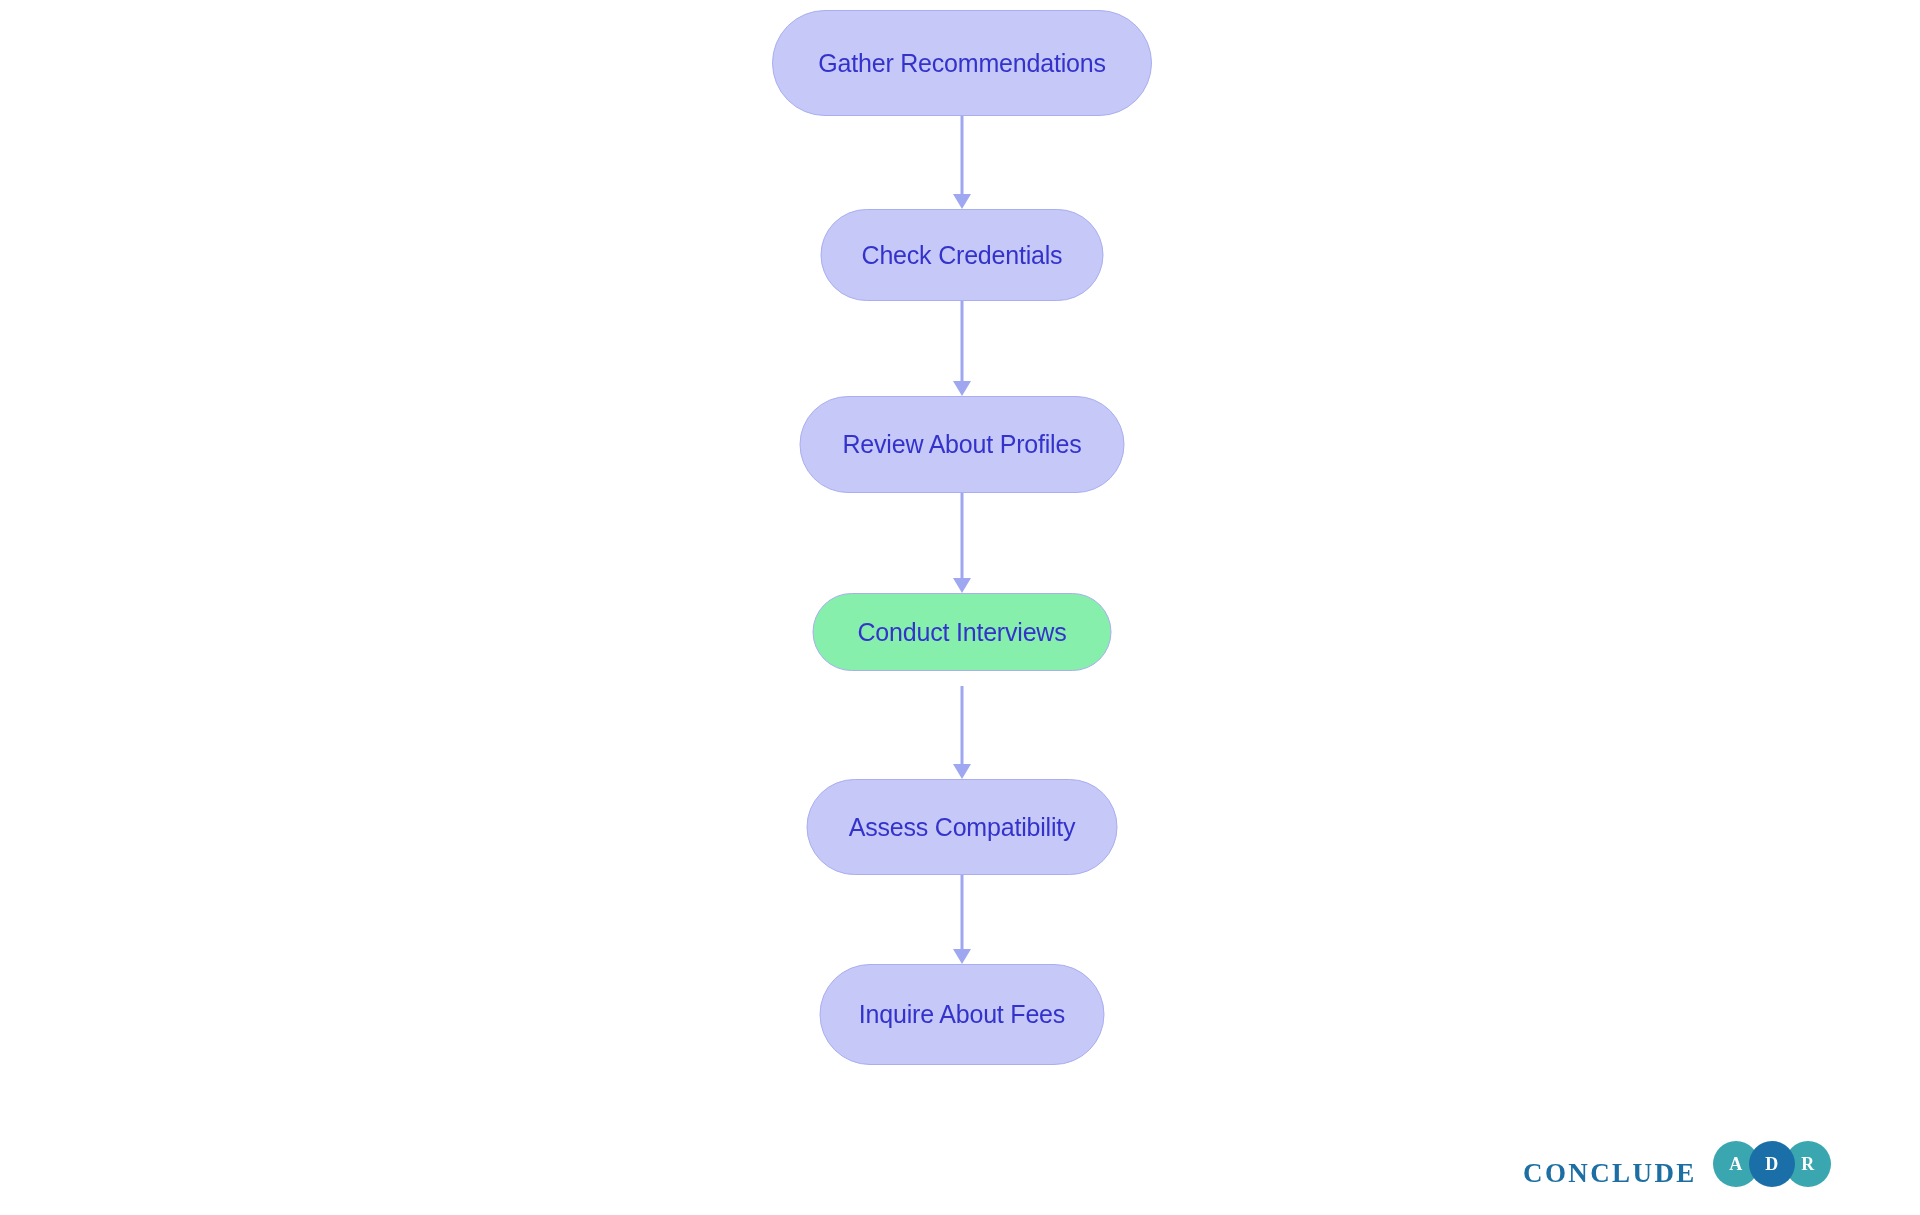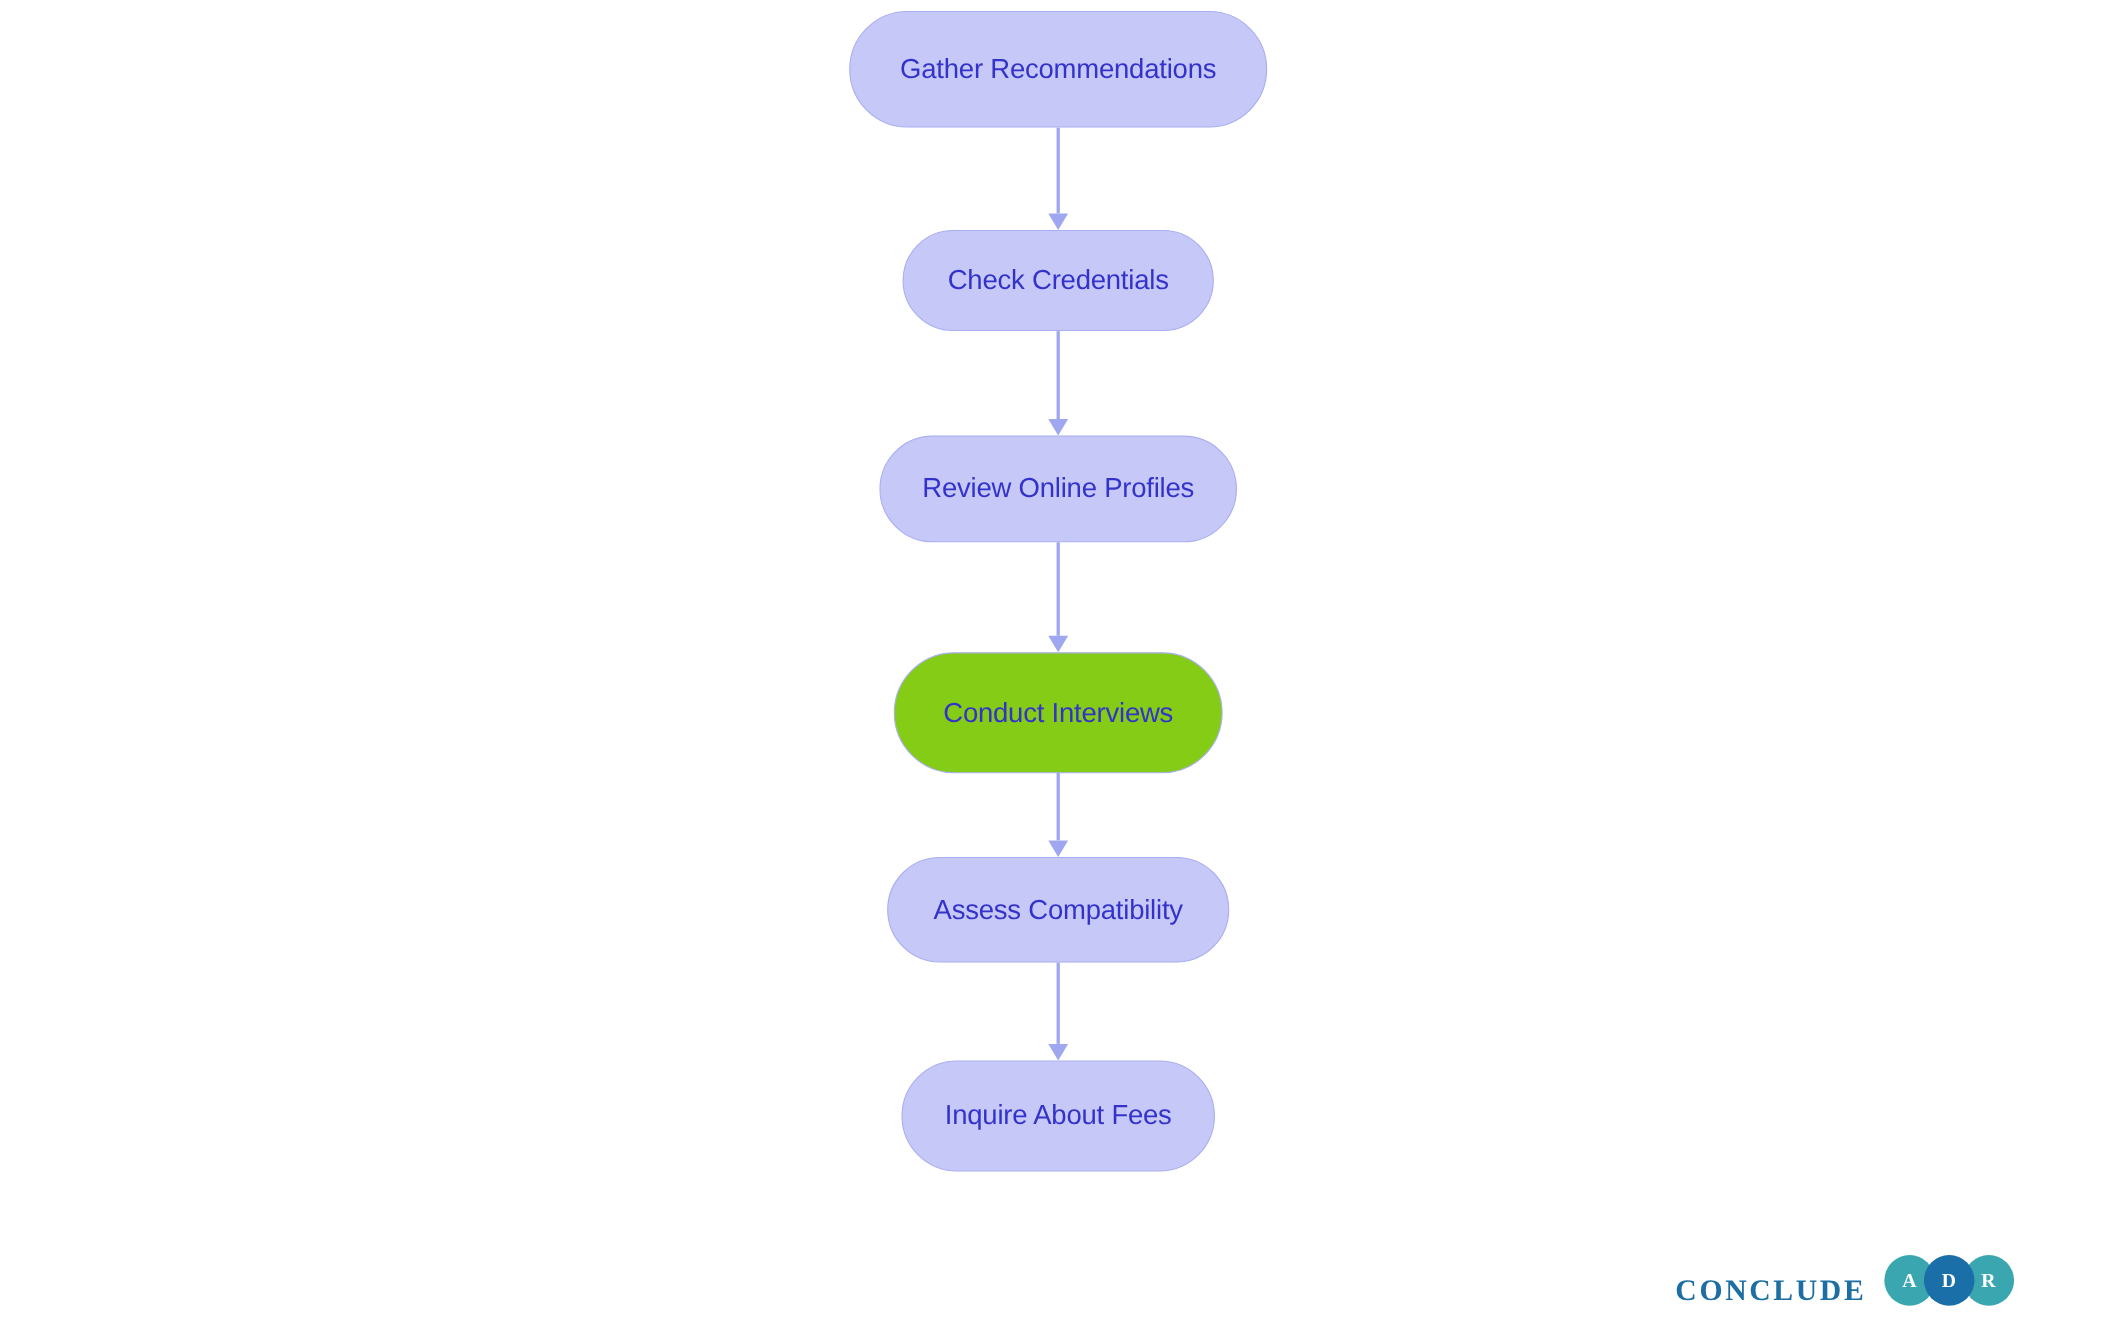--- a/index.html
+++ b/index.html
@@ -138,23 +138,23 @@
     <div class="edge-head" style="border-top-color: rgb(158, 167, 239);"></div>
   </div>
 
   <div class="node" style="left: 962px; top: 10px; width: 380px; height: 106px; background: rgb(198, 200, 248); border-color: rgb(169, 174, 240);">
     <span class="node-label" style="color: rgb(51, 51, 204);">Gather Recommendations</span>
   </div>
   <div class="node" style="left: 962px; top: 209px; width: 283px; height: 92px; background: rgb(198, 200, 248); border-color: rgb(169, 174, 240);">
     <span class="node-label" style="color: rgb(51, 51, 204);">Check Credentials</span>
   </div>
   <div class="node" style="left: 962px; top: 396px; width: 325px; height: 97px; background: rgb(198, 200, 248); border-color: rgb(169, 174, 240);">
-    <span class="node-label" style="color: rgb(51, 51, 204);">Review Online Profiles</span>
+    <span class="node-label" style="color: rgb(51, 51, 204);">Review About Profiles</span>
   </div>
-  <div class="node" style="left: 962px; top: 593px; width: 299px; height: 110px; background: #84cc16; border-color: rgb(169, 174, 240);">
+  <div class="node" style="left: 962px; top: 593px; width: 299px; height: 78px; background: #86efac; border-color: rgb(169, 174, 240);">
     <span class="node-label" style="color: rgb(51, 51, 204);">Conduct Interviews</span>
   </div>
   <div class="node" style="left: 962px; top: 964px; width: 285px; height: 101px; background: rgb(198, 200, 248); border-color: rgb(169, 174, 240);">
     <span class="node-label" style="color: rgb(51, 51, 204);">Inquire About Fees</span>
   </div>
   <div class="node" style="left: 962px; top: 779px; width: 311px; height: 96px; background: rgb(198, 200, 248); border-color: rgb(169, 174, 240);">
     <span class="node-label" style="color: rgb(51, 51, 204);">Assess Compatibility</span>
   </div>
 
 </div>

